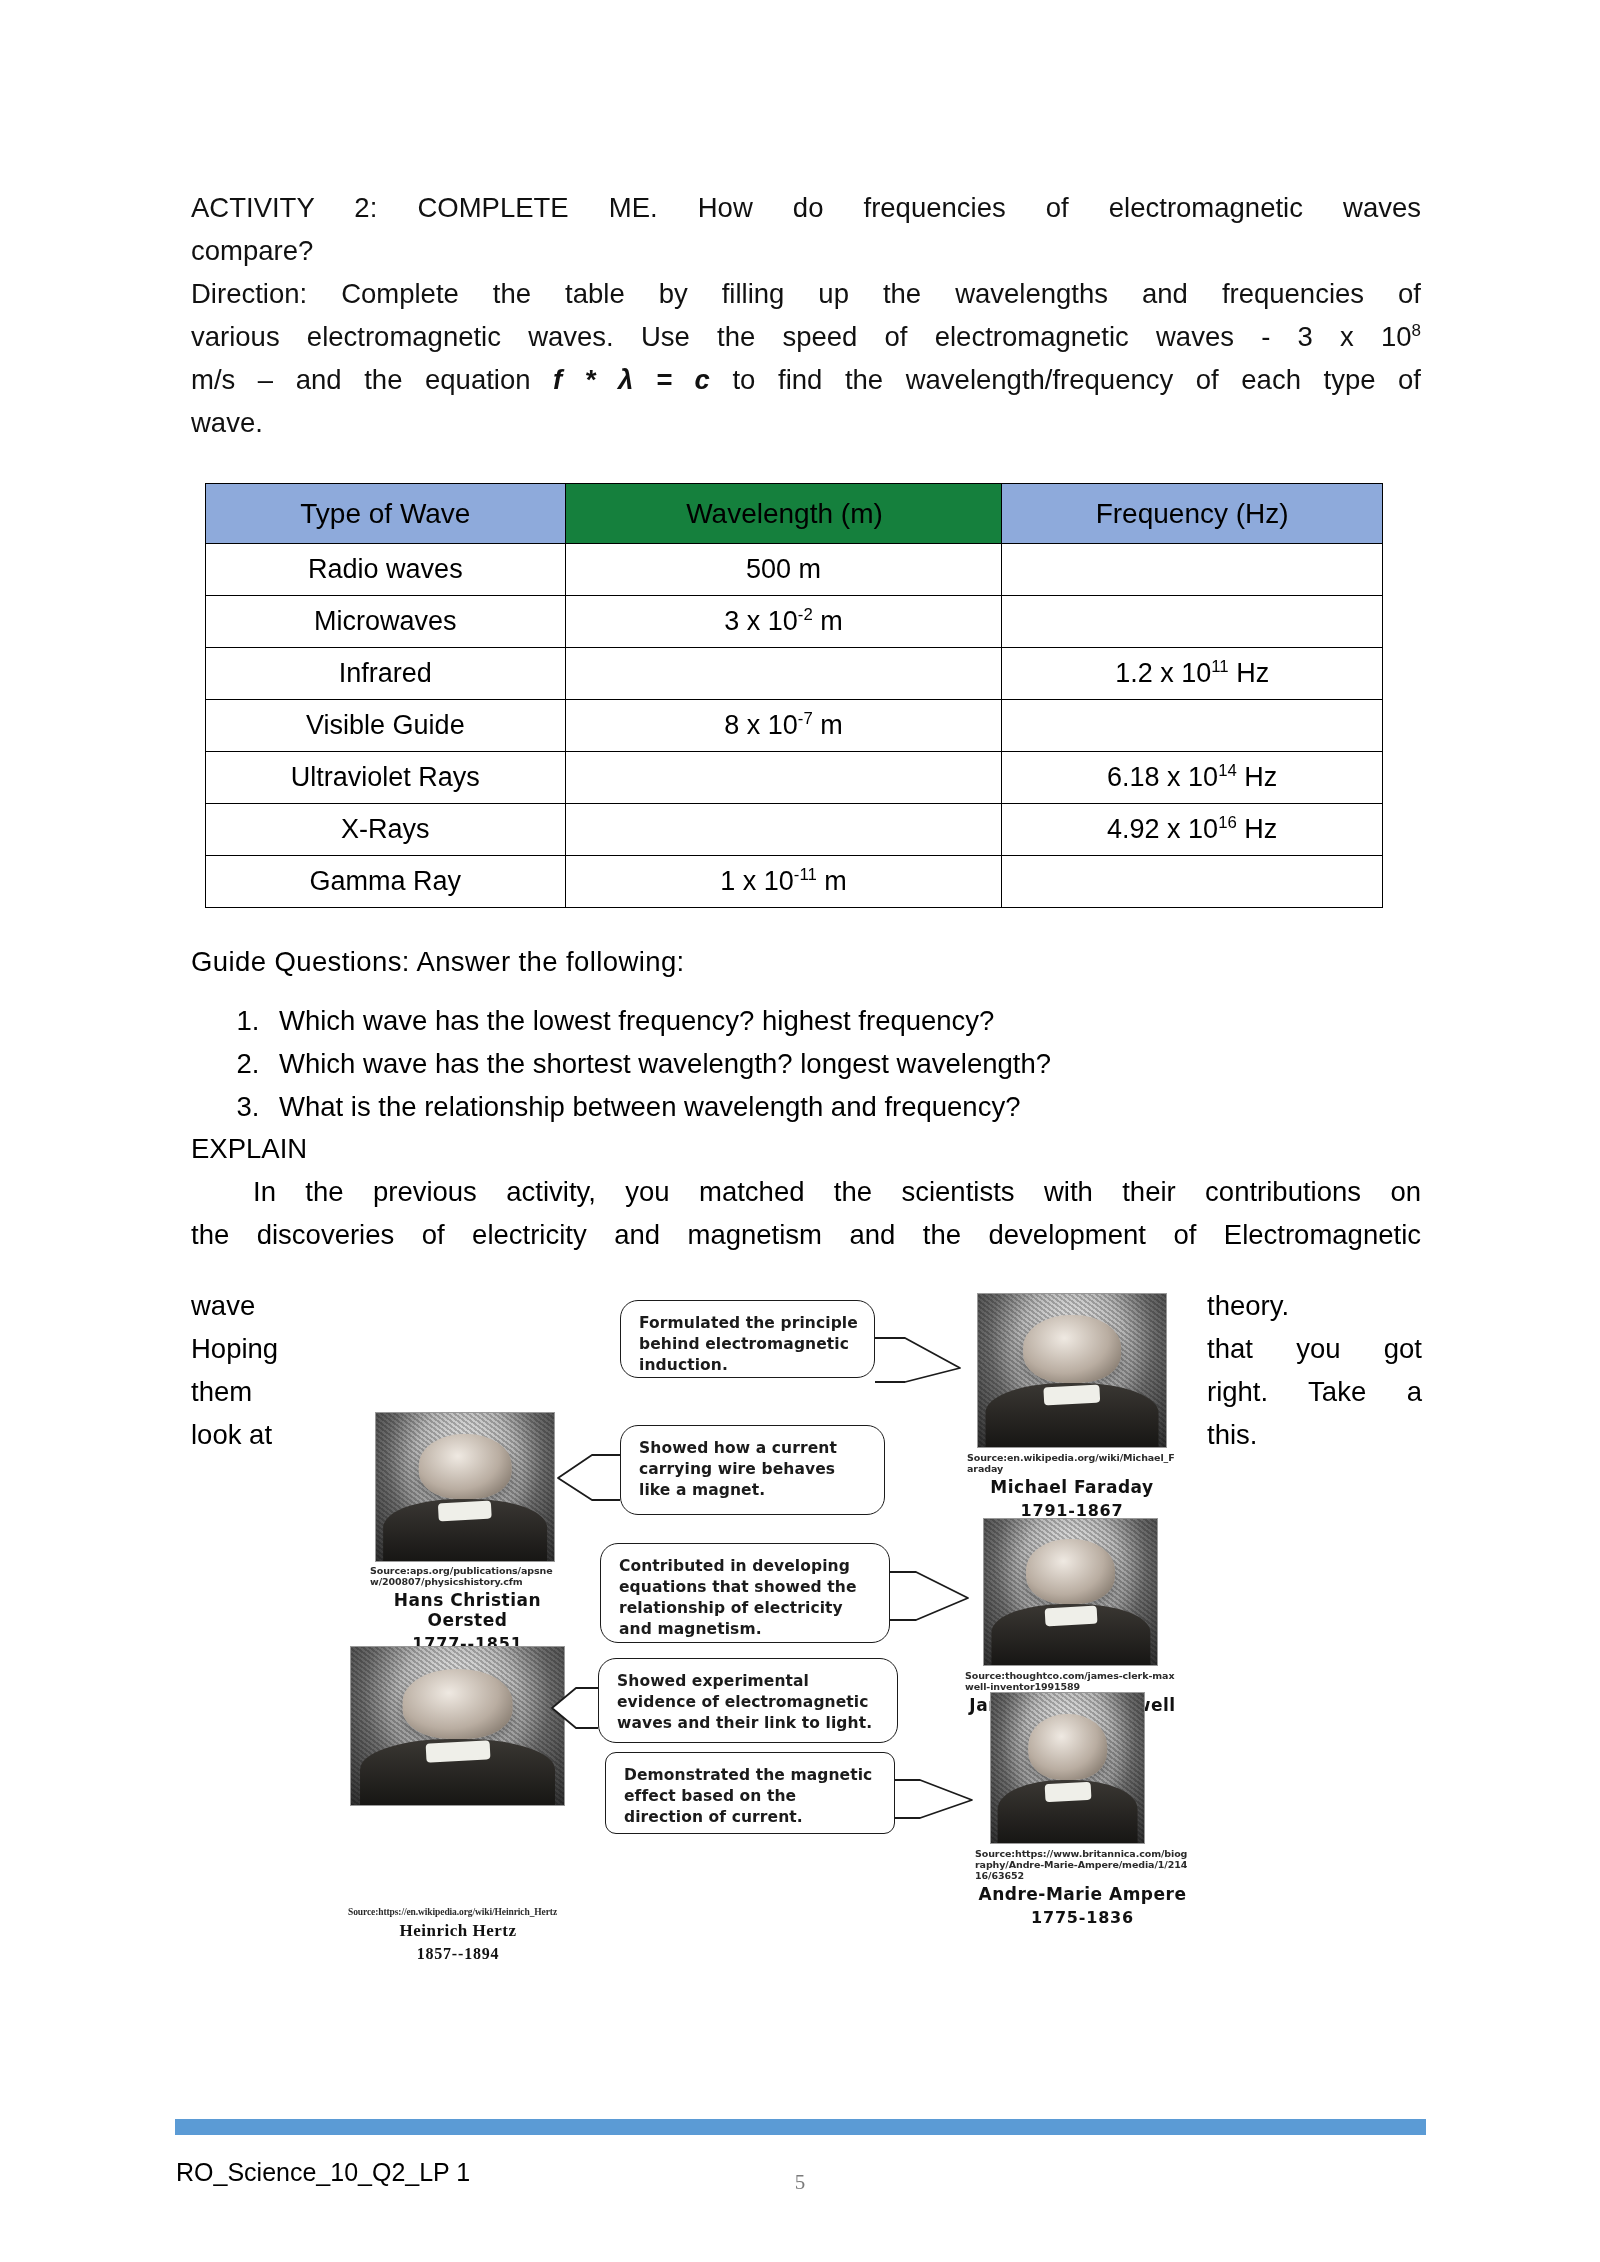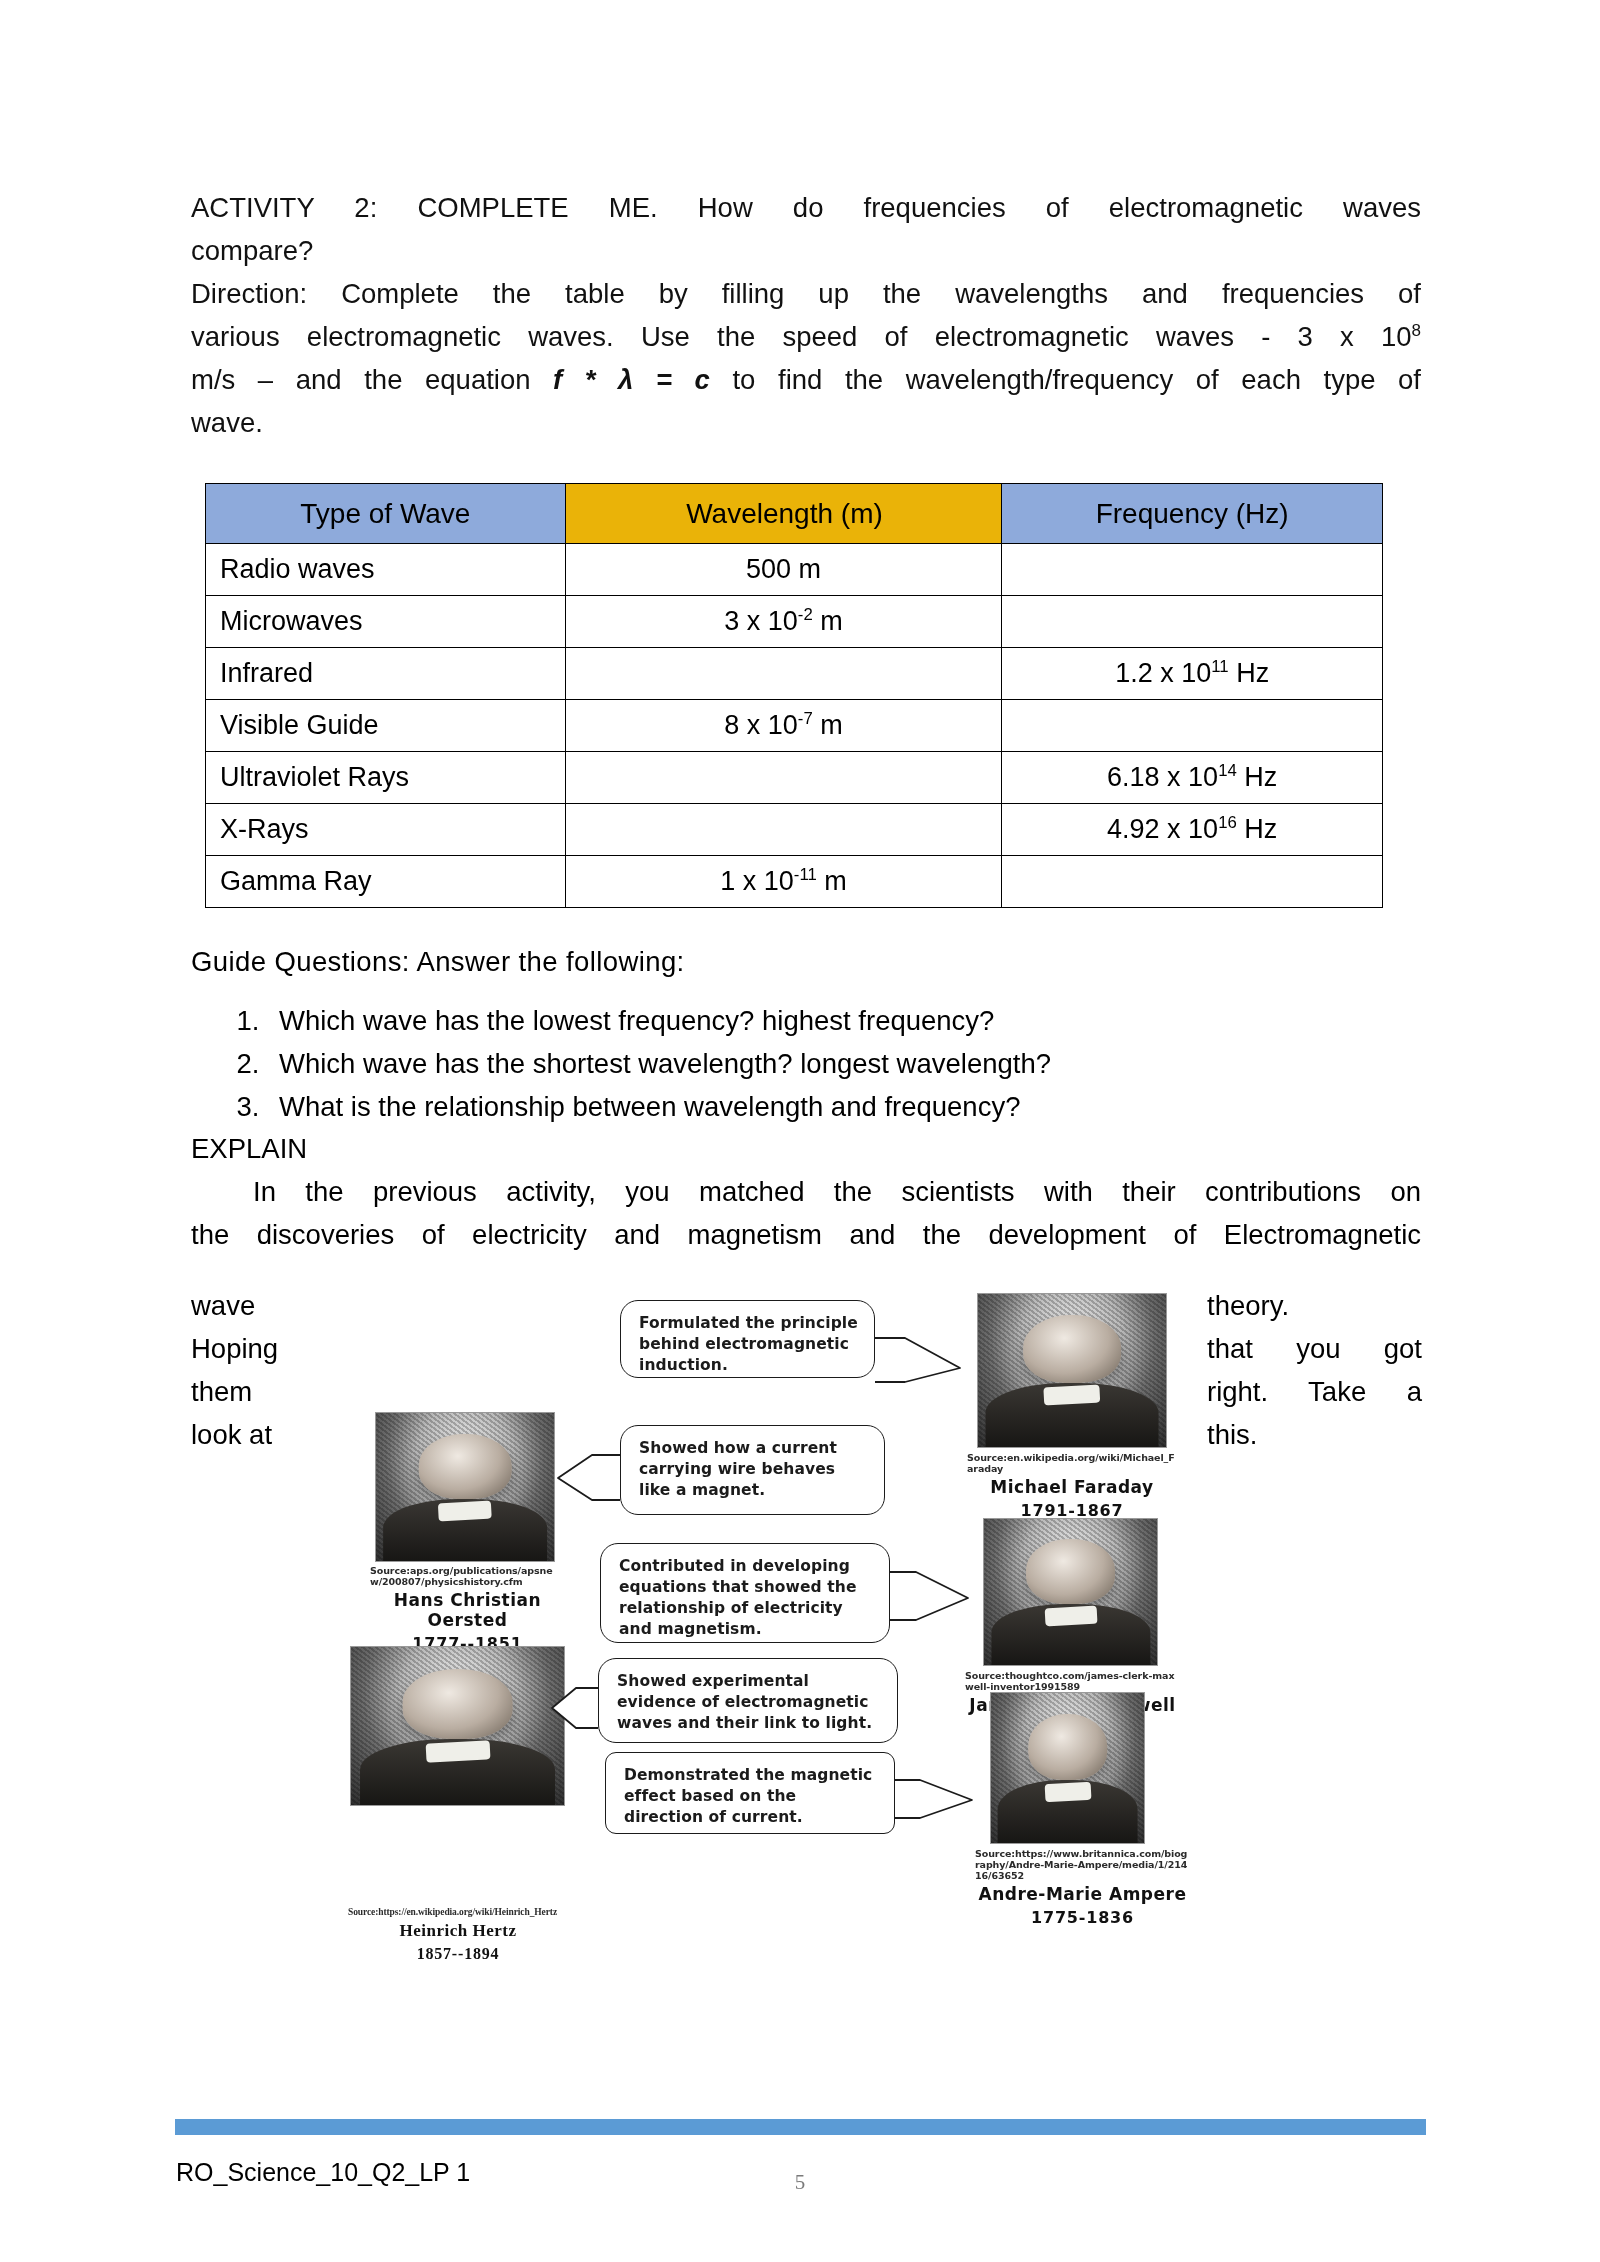--- a/index.html
+++ b/index.html
@@ -46,21 +46,21 @@
   }
   .emtable thead th {
     background:#8EAADB;
     text-align:center;
     height:60px;
     font-size:28px;
   }
   .emtable col.c1 { width:360px; }
   .emtable col.c2 { width:437px; }
   .emtable col.c3 { width:381px; }
-  .emtable td.wave { text-align:left;margin-top:38px; }
+  .emtable td.wave { text-align:center;margin-top:38px; }
   .emtable td.val  { text-align:center; }
 
   
   .guide {
     position:absolute;
     left:191px; top:940px;
     font-size:27.5px;
     line-height:43px;
   }
   .guide .gq-head { margin:0; letter-spacing:0.4px;}
@@ -198,21 +198,21 @@
 
   <table class="emtable">
     <colgroup>
         <col class="c1">
         <col class="c2">
         <col class="c3">
       </colgroup>
     <thead>
       <tr>
         <th style="background: rgb(142, 170, 219);">Type of Wave</th>
-        <th style="background: #eab308; padding-left: 16px;">Wavelength (m)</th>
+        <th style="background: #15803d; padding-left: 16px;">Wavelength (m)</th>
         <th style="background: rgb(142, 170, 219);">Frequency (Hz)</th>
       </tr>
     </thead>
     <tbody id="table-body">
         <tr>
           <td class="wave">Radio waves</td>
           <td class="val"><span>500 m</span><sup></sup><span></span></td>
           <td class="val"><span></span><sup></sup><span></span></td>
         </tr>
         <tr>

